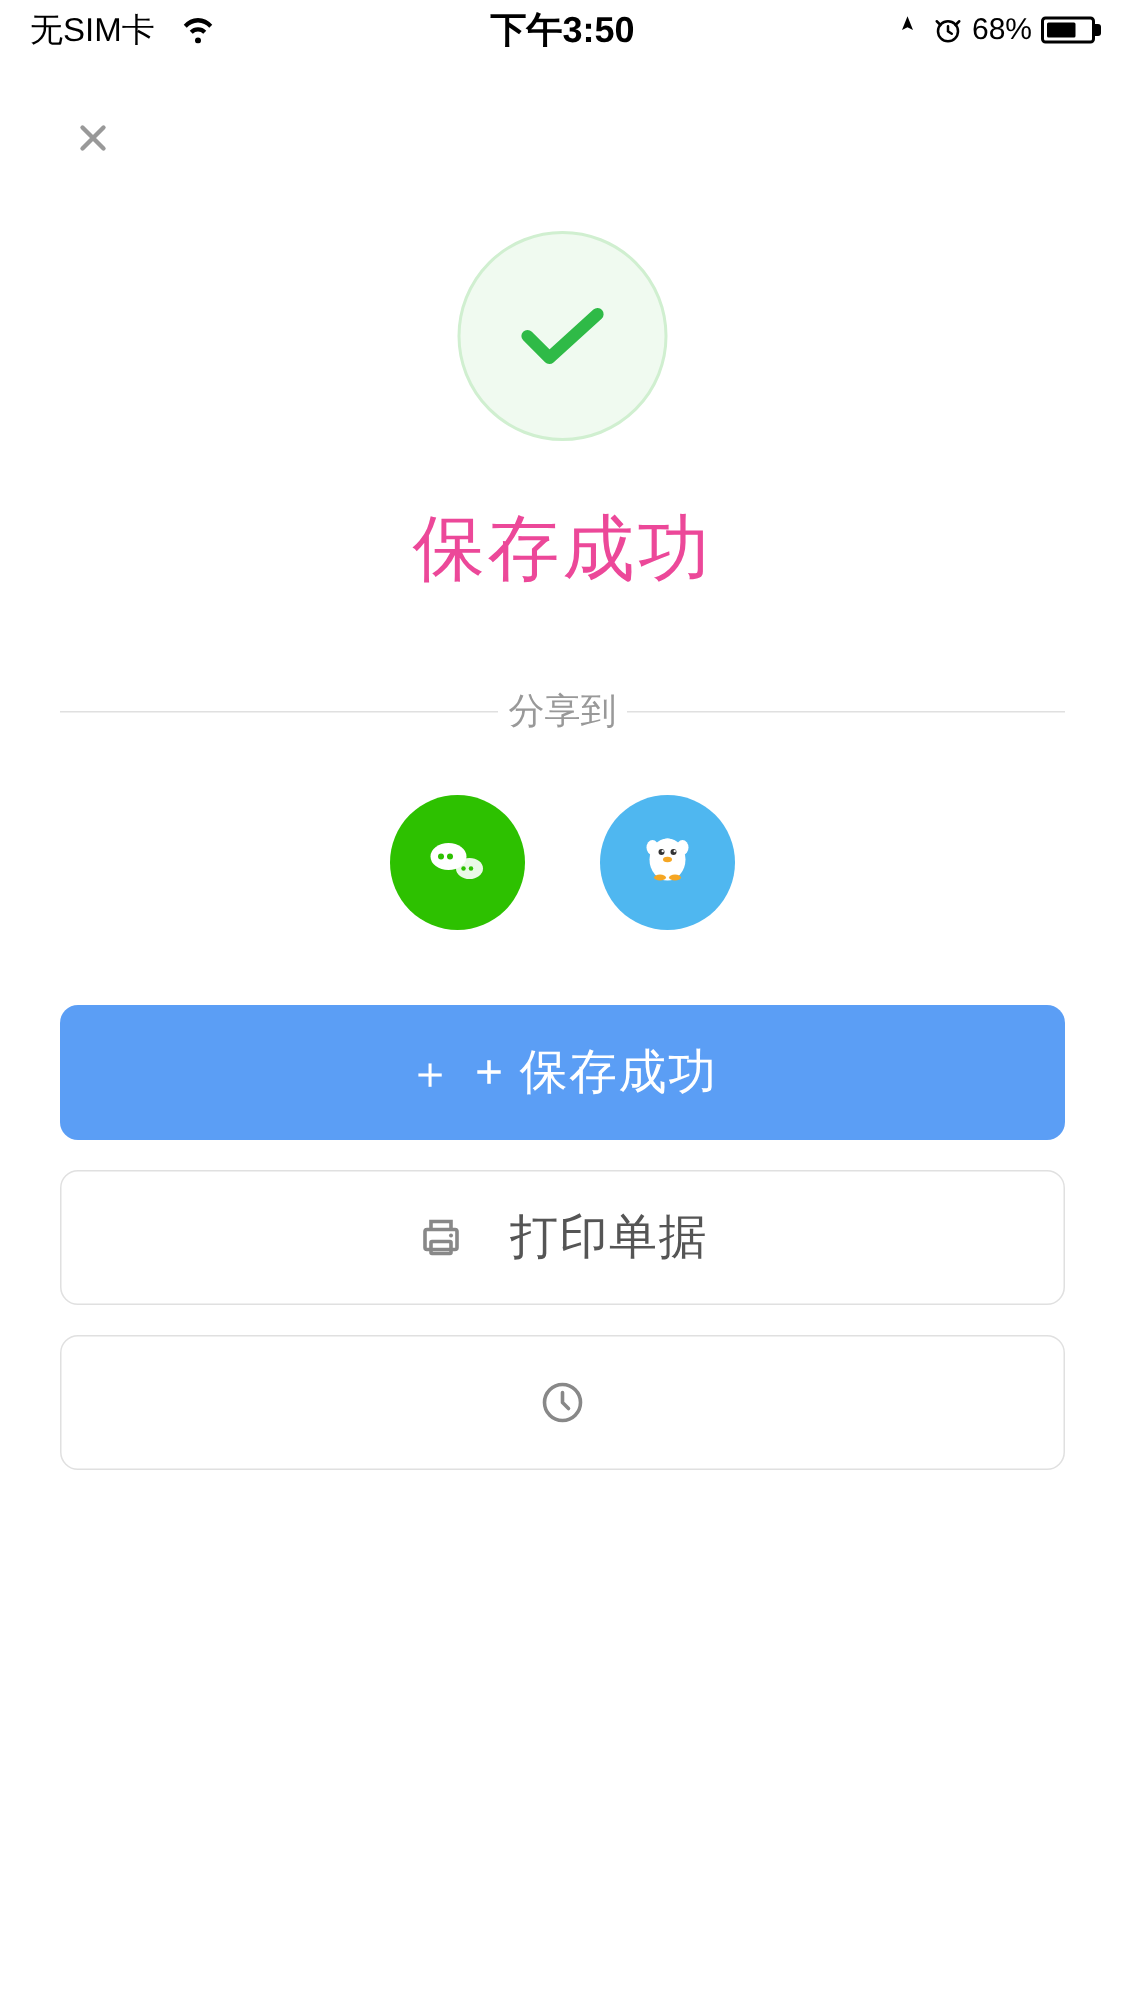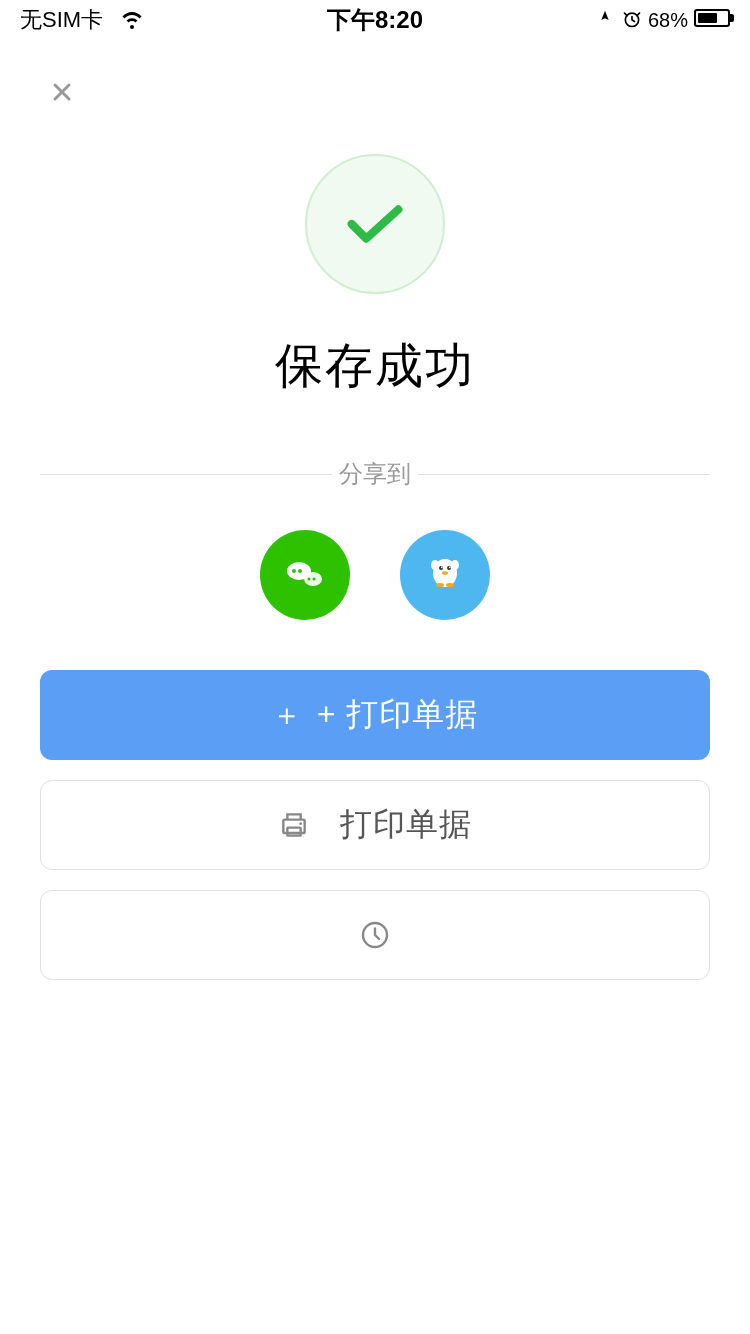--- a/index.html
+++ b/index.html
@@ -37,20 +37,21 @@
     .status-center {
       position: absolute;
       left: 50%;
       transform: translateX(-50%);
       font-size: 24px;
       font-weight: 600;
     }
 
     .status-right {
       display: flex;
+      align-items: center;
       gap: 6px;
       font-size: 20px;
     }
 
     .battery-icon {
       width: 36px;
       height: 18px;
       border: 2px solid #000;
       border-radius: 3px;
       position: relative;
@@ -115,21 +116,21 @@
       display: flex;
       align-items: center;
       justify-content: center;
       margin-bottom: 40px;
     }
 
     
     .success-title {
       font-size: 48px;
       font-weight: 500;
-      color: #000000;
+      color: #ec4899;
       margin-bottom: 60px;
       letter-spacing: 2px;
     }
 
     
     .share-section {
       width: 100%;
       margin-bottom: 50px;
     }
 
@@ -224,21 +225,21 @@
 </head>
 <body>
 
 <div class="status-bar">
   <div class="status-left">
     <span>无SIM卡</span>
     <svg width="22" height="18" viewBox="0 0 22 18">
       <path d="M11 14a2 2 0 1 1 0 4 2 2 0 0 1 0-4zm-5.5-4.5a7.8 7.8 0 0 1 11 0l-2 2a5 5 0 0 0-7 0l-2-2zm-4-4A13.3 13.3 0 0 1 11 1a13.3 13.3 0 0 1 9.5 4.5l-2 2A10.5 10.5 0 0 0 11 4a10.5 10.5 0 0 0-7.5 3.5l-2-2z" fill="#000"></path>
     </svg>
   </div>
-  <div class="status-center">下午8:20</div>
+  <div class="status-center">下午3:50</div>
   <div class="status-right">
     <svg width="22" height="22" viewBox="0 0 24 24">
       <path d="M12 2L8 12l4-2 4 2z" fill="#000"></path>
     </svg>
     <svg width="20" height="20" viewBox="0 0 24 24">
       <circle cx="12" cy="13" r="8" fill="none" stroke="#000" stroke-width="2"></circle>
       <path d="M12 9v4l3 2" stroke="#000" stroke-width="2" fill="none" stroke-linecap="round"></path>
       <path d="M3 5l3 3M21 5l-3 3" stroke="#000" stroke-width="2" stroke-linecap="round"></path>
     </svg>
     <span>68%</span>
@@ -304,21 +305,21 @@
           <ellipse cx="31" cy="36" rx="4" ry="2" fill="#f5a623"></ellipse>
         </svg>
       </div>
     </div>
   </div>
 
   <div class="action-buttons">
 
     <button class="btn-primary">
       <span class="btn-icon">＋</span>
-      <span>+ 打印单据</span>
+      <span>+ 保存成功</span>
     </button>
 
     <button class="btn-secondary">
       <svg width="32" height="32" viewBox="0 0 24 24">
         <rect x="4" y="8" width="16" height="10" rx="1" fill="none" stroke="#888" stroke-width="1.8"></rect>
         <path d="M7 8V4h10v4" fill="none" stroke="#888" stroke-width="1.8"></path>
         <rect x="7" y="14" width="10" height="6" rx="0.5" fill="none" stroke="#888" stroke-width="1.8"></rect>
         <circle cx="17" cy="11" r="1" fill="#888"></circle>
       </svg>
       <span>打印单据</span>

